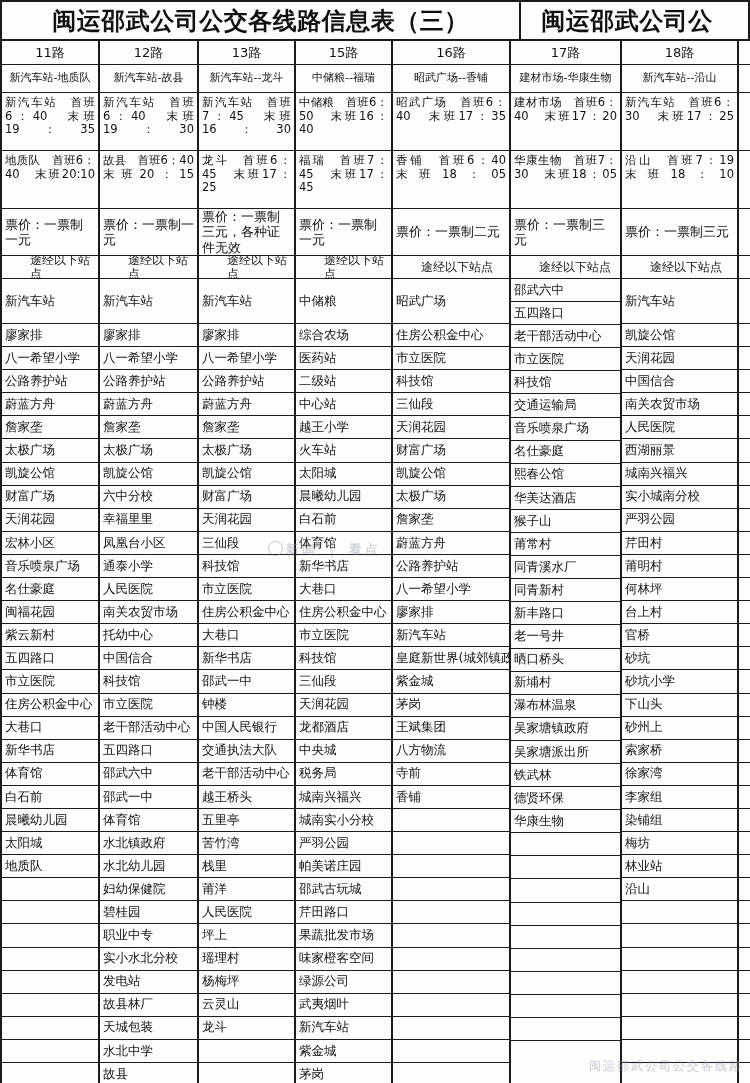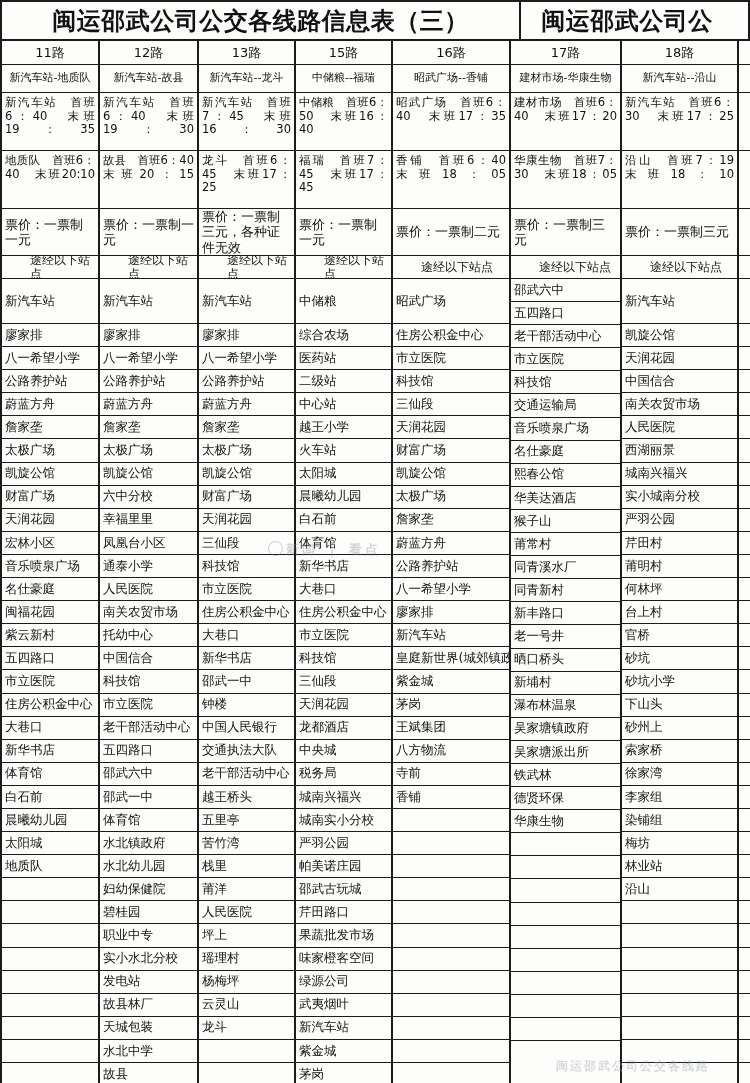--- a/index.html
+++ b/index.html
@@ -139,21 +139,21 @@
     position: absolute;
     pointer-events: none;
     color: rgba(120,130,145,0.32);
     font-size: 13px;
     font-weight: 700;
     letter-spacing: 3px;
     white-space: nowrap;
   }
   .wm.center { left: 268px; top: 541px; }
   .wm.bottom {
-    left: 556px; top: 1058px;
+    left: 589px; top: 1058px;
     color: rgba(150,160,175,0.38);
     font-size: 12px; letter-spacing: 2px;
   }
   .wm-badge {
     display: inline-block;
     width: 13px; height: 13px;
     border: 1.6px solid rgba(120,130,145,0.4);
     border-radius: 50%;
     margin-right: 3px;
     vertical-align: -2px;

